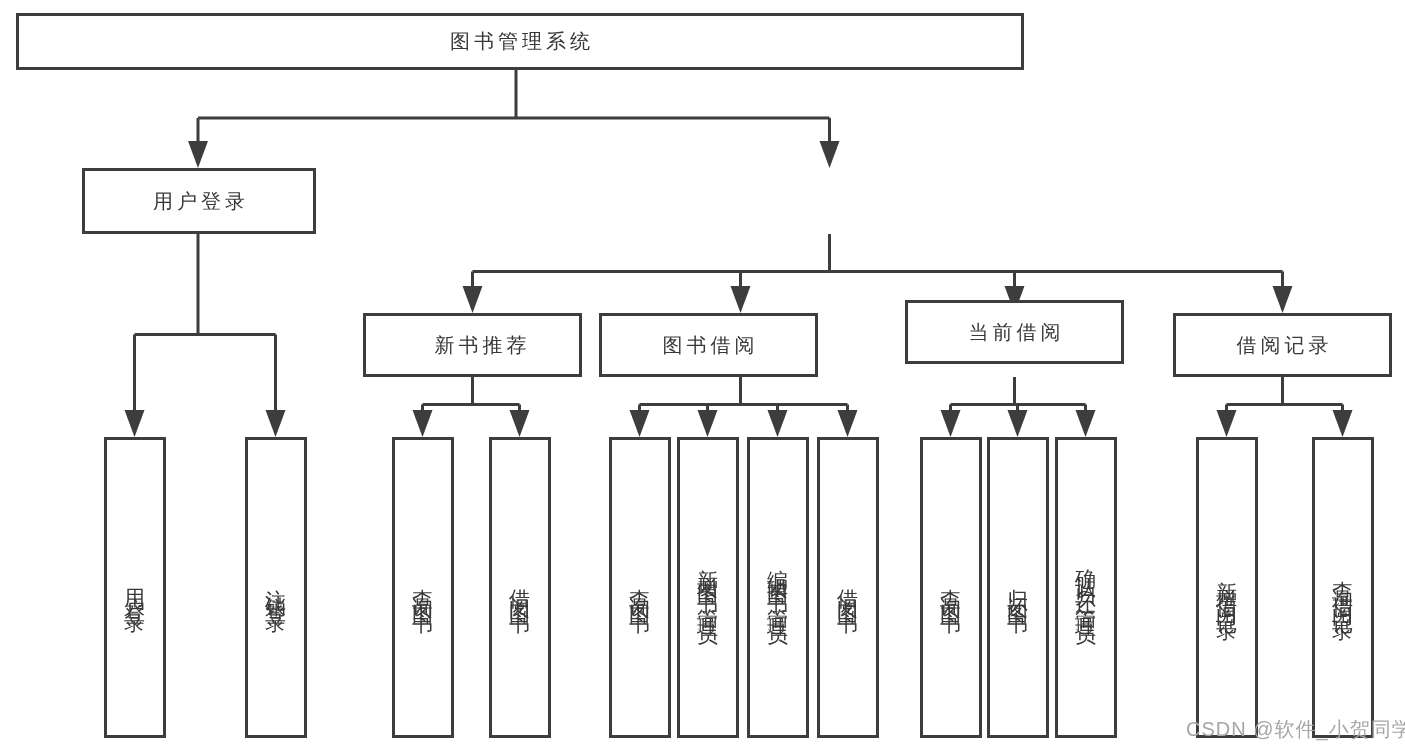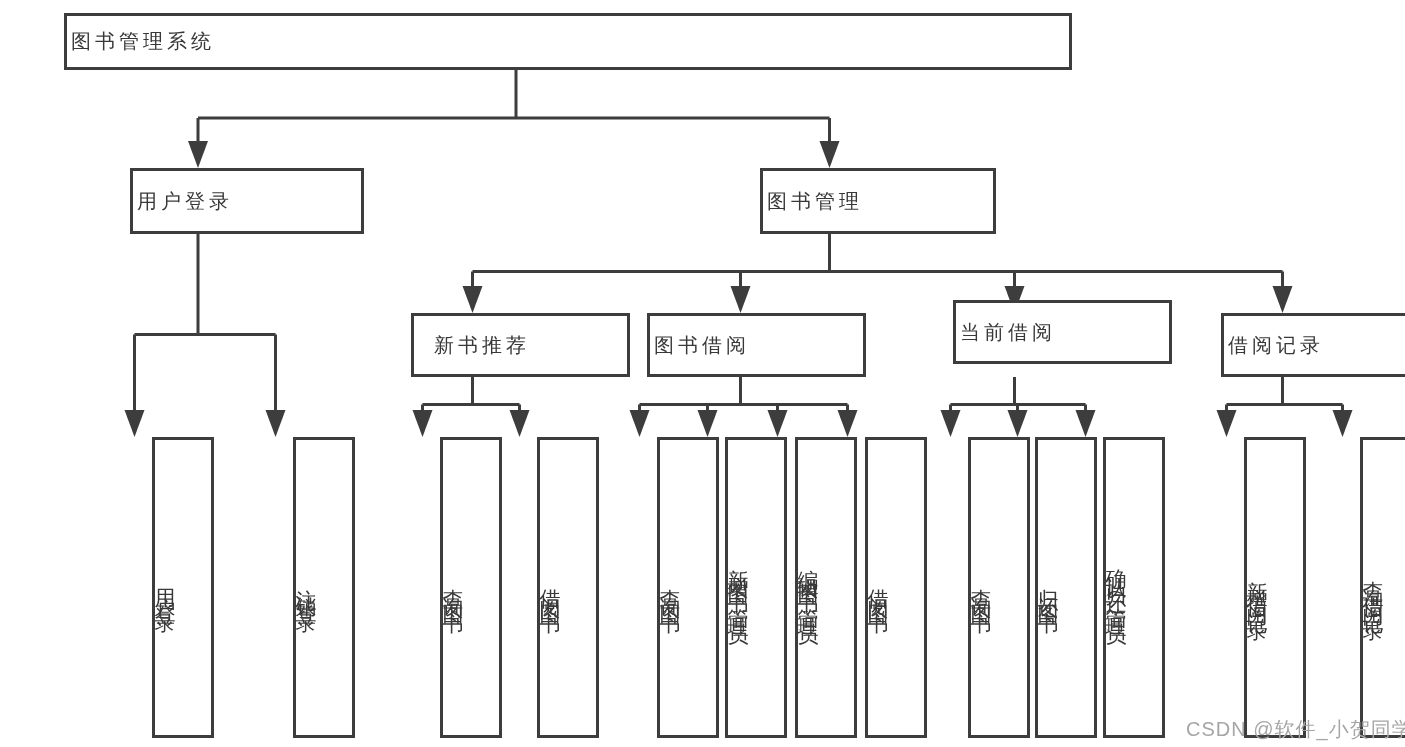--- a/index.html
+++ b/index.html
@@ -13,23 +13,22 @@
   }
   .canvas { position: absolute; inset: 0; }
   svg.wires { position: absolute; left: 0; top: 0; width: 1405px; height: 747px; }
 
   .node {
     position: absolute;
     background: #ffffff;
     border: 3px solid #3d3d3d;
     display: flex;
     align-items: center;
-    justify-content: flex-start;
+    justify-content: center;
     color: #383838;
-    margin-left: 48px;
   }
   .hbox { font-size: 20px; letter-spacing: 4px; }
   .hbox span { white-space: nowrap; text-indent: 4px; }
   .vbox { font-size: 21px; }
   .vbox span {
     writing-mode: vertical-rl;
     text-orientation: mixed;
     letter-spacing: 8px;
     white-space: nowrap;
     line-height: 1;
@@ -110,23 +109,20 @@
     </g>
   </svg>
 
   <div class="node hbox b-root">
     <span>图书管理系统</span>
   </div>
 
   <div class="node hbox b-l2a">
     <span>用户登录</span>
   </div>
-  <div class="node hbox b-l2b">
-    <span>图书管理</span>
-  </div>
 
   <div class="node hbox b-l3a">
     <span>新书推荐</span>
   </div>
   <div class="node hbox b-l3b">
     <span>图书借阅</span>
   </div>
   <div class="node hbox b-l3c">
     <span>当前借阅</span>
   </div>

